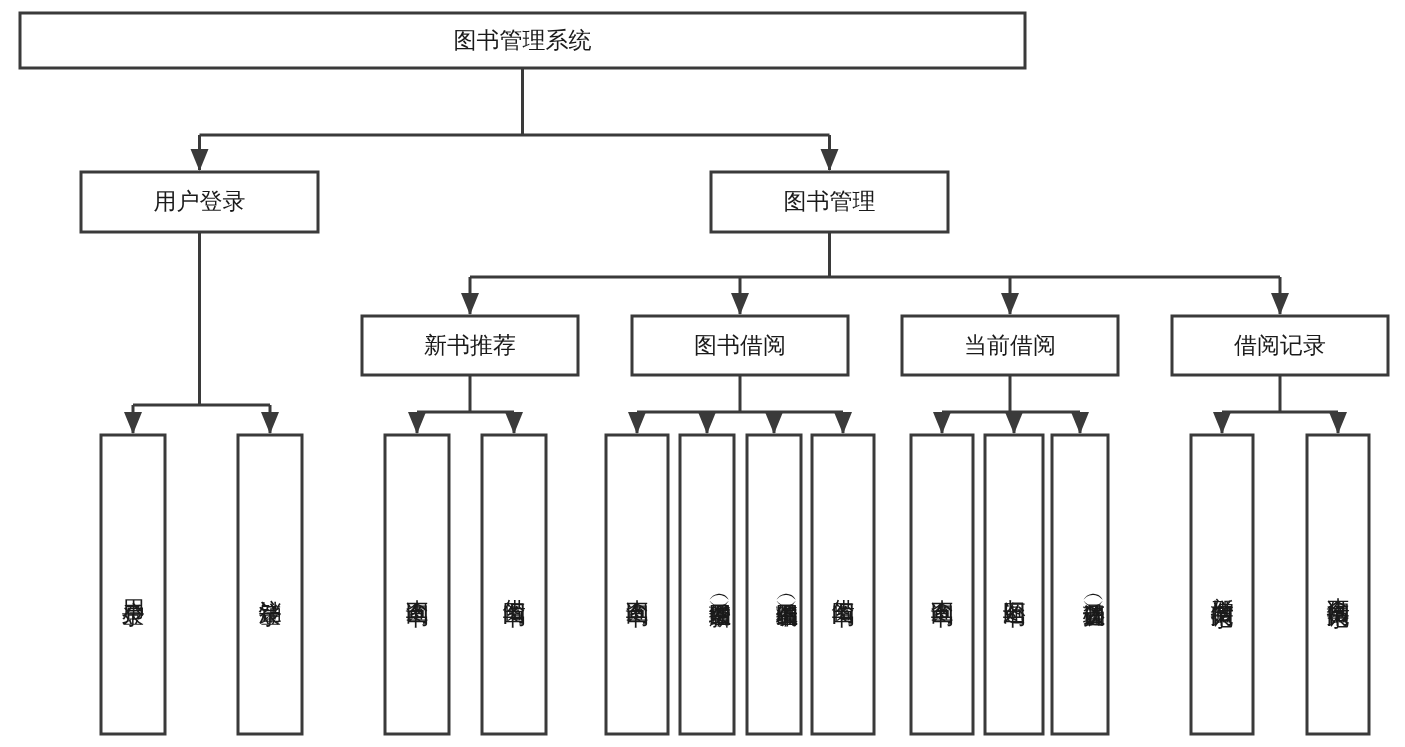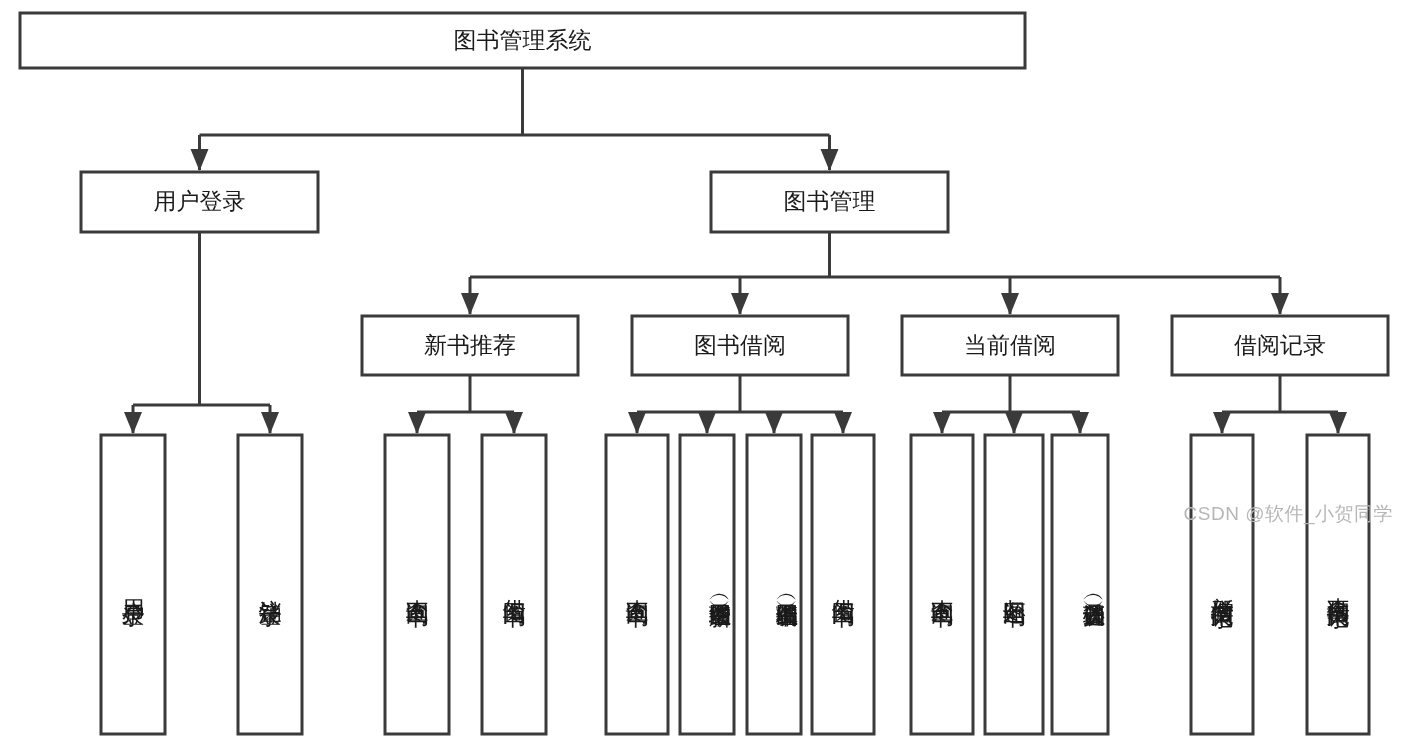--- a/index.html
+++ b/index.html
@@ -181,15 +181,14 @@
       <div class="leaf-label-wrap" style="left: 680px; top: 435px; width: 54px; height: 299px; font-size: 22px; letter-spacing: 0px; align-items: flex-start; padding-top: 4px; box-sizing: border-box;">新增图书（管理员）</div>
       <div class="leaf-label-wrap" style="left: 747px; top: 435px; width: 54px; height: 299px; font-size: 22px; letter-spacing: 0px; align-items: flex-start; padding-top: 4px; box-sizing: border-box;">编辑图书（管理员）</div>
       <div class="leaf-label-wrap" style="left: 812px; top: 435px; width: 62px; height: 299px;">借阅图书</div>
       <div class="leaf-label-wrap" style="left: 911px; top: 435px; width: 62px; height: 299px;">查询图书</div>
       <div class="leaf-label-wrap" style="left: 985px; top: 435px; width: 58px; height: 299px;">归还图书</div>
       <div class="leaf-label-wrap" style="left: 1052px; top: 435px; width: 56px; height: 299px; font-size: 22px; letter-spacing: 0px; align-items: flex-start; padding-top: 4px; box-sizing: border-box;">确认归还（管理员）</div>
       <div class="leaf-label-wrap" style="left: 1191px; top: 435px; width: 62px; height: 299px;">新增借阅记录</div>
       <div class="leaf-label-wrap" style="left: 1307px; top: 435px; width: 62px; height: 299px;">查询借阅记录</div>
     </div>
 
-  <div class="watermark">CSDN @软件_小贺同学</div>
 
 </div>
 
 </body></html>

